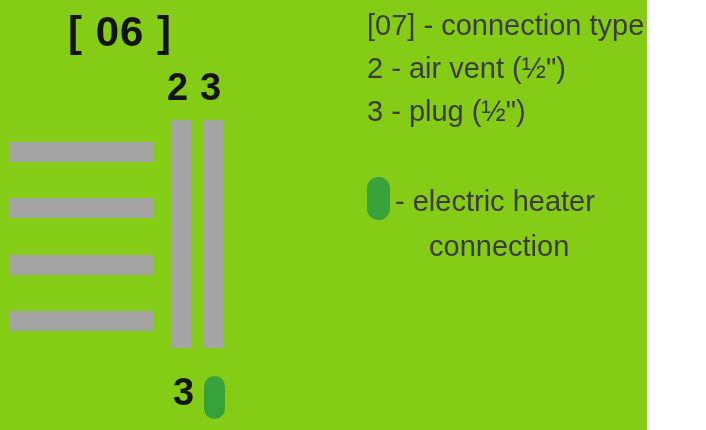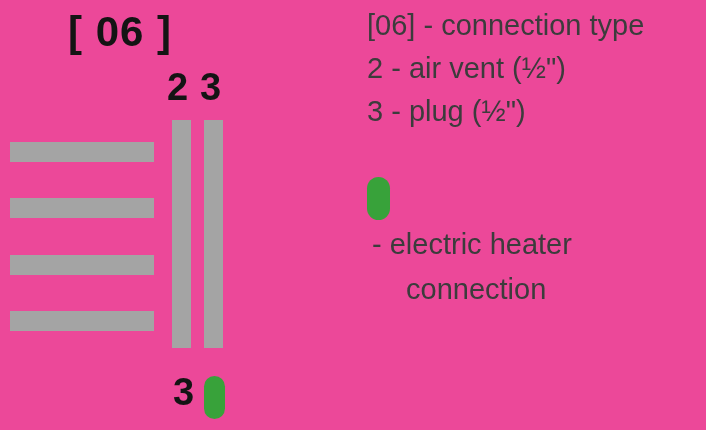--- a/index.html
+++ b/index.html
@@ -7,23 +7,23 @@
     --green: #38a23a;
     --text-dark: #3c3c3c;
     --black: #141414;
   }
   * { margin: 0; padding: 0; box-sizing: border-box; }
   html, body { background: #ffffff; }
   body { font-family: "Liberation Sans", sans-serif; }
 
   .canvas {
     position: relative;
-    width: 706px;
+    width: 647px;
     height: 430px;
-    background: #ec4899;
+    background: #84cc16;
     overflow: hidden;
   }
 
   
   .title {
     position: absolute;
     left: 68px;
     top: 8px;
     font-size: 42px;
     font-weight: bold;
@@ -94,21 +94,20 @@
     color: var(--text-dark);
     white-space: nowrap;
   }
 
   .electric-legend {
     position: absolute;
     left: 367px;
     top: 177px;
     display: flex;
     align-items: flex-start;
-    flex-direction: column;
   }
   .legend-pill {
     width: 23px;
     height: 43px;
     flex: none;
   }
   .electric-text {
     margin-left: 5px;
     margin-top: 2px;
     font-size: 29px;
@@ -135,21 +134,21 @@
   <div class="hbar h1"></div>
   <div class="hbar h2"></div>
   <div class="hbar h3"></div>
   <div class="hbar h4"></div>
 
   <div class="bottom-label">3</div>
 
   <div class="pill diagram-pill"></div>
 
   <div class="legend-text">
-    <div class="legend-line">[06] - connection type</div>
+    <div class="legend-line">[07] - connection type</div>
     <div class="legend-line">2 - air vent (½")</div>
     <div class="legend-line">3 - plug (½")</div>
   </div>
 
   <div class="electric-legend">
     <div class="pill legend-pill"></div>
     <div class="electric-text">
       <div class="el1">- electric heater</div>
       <div class="el2">connection</div>
     </div>

